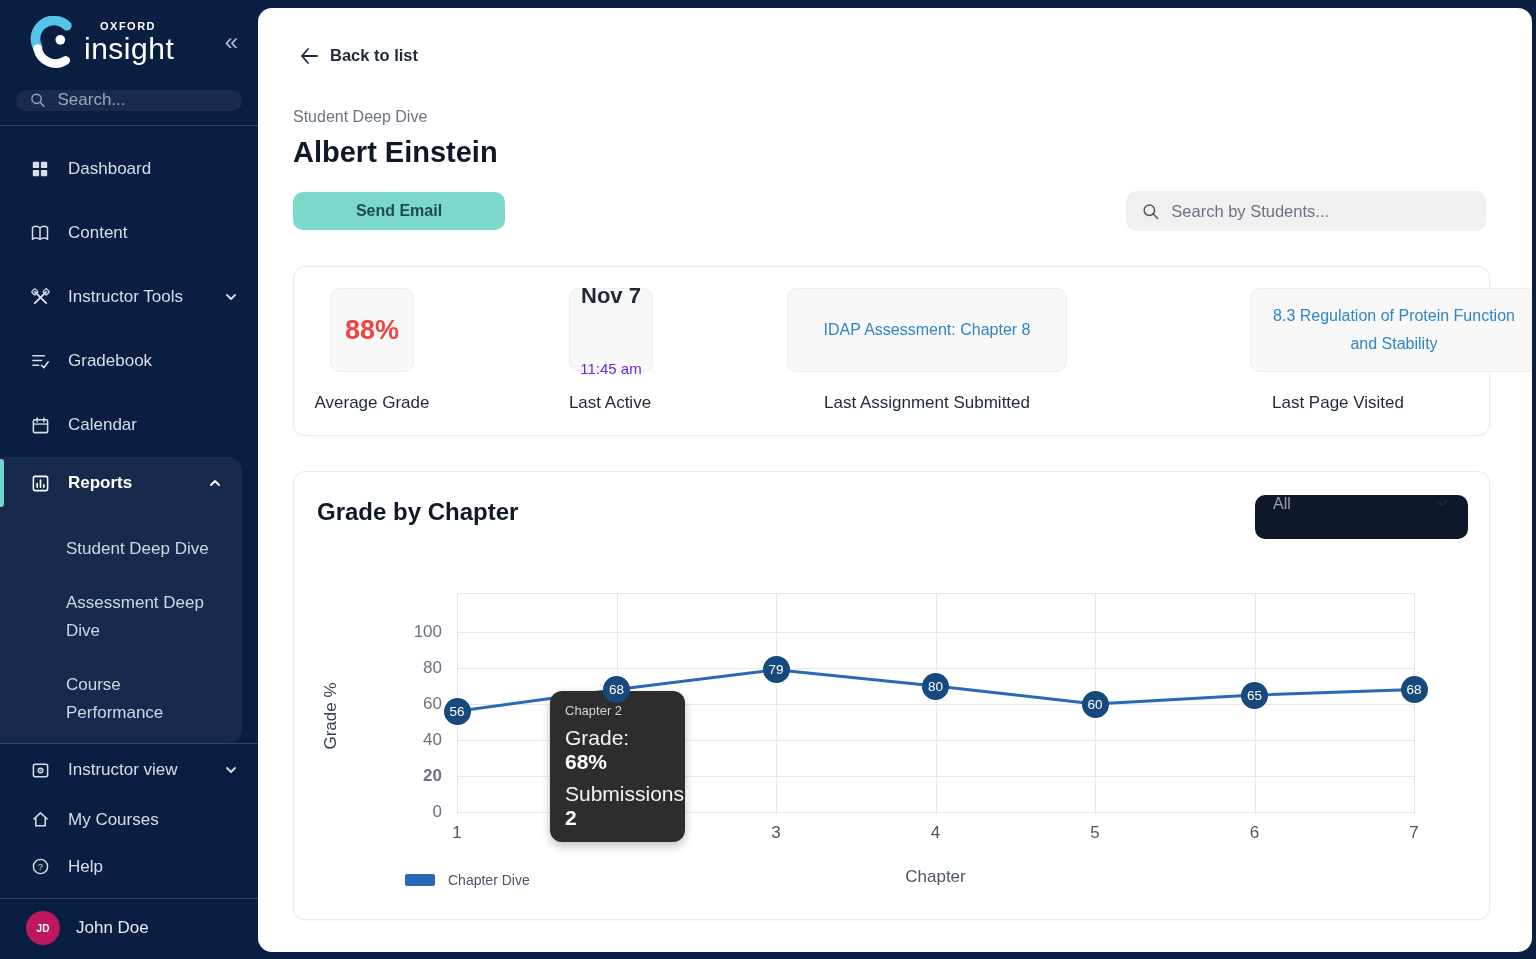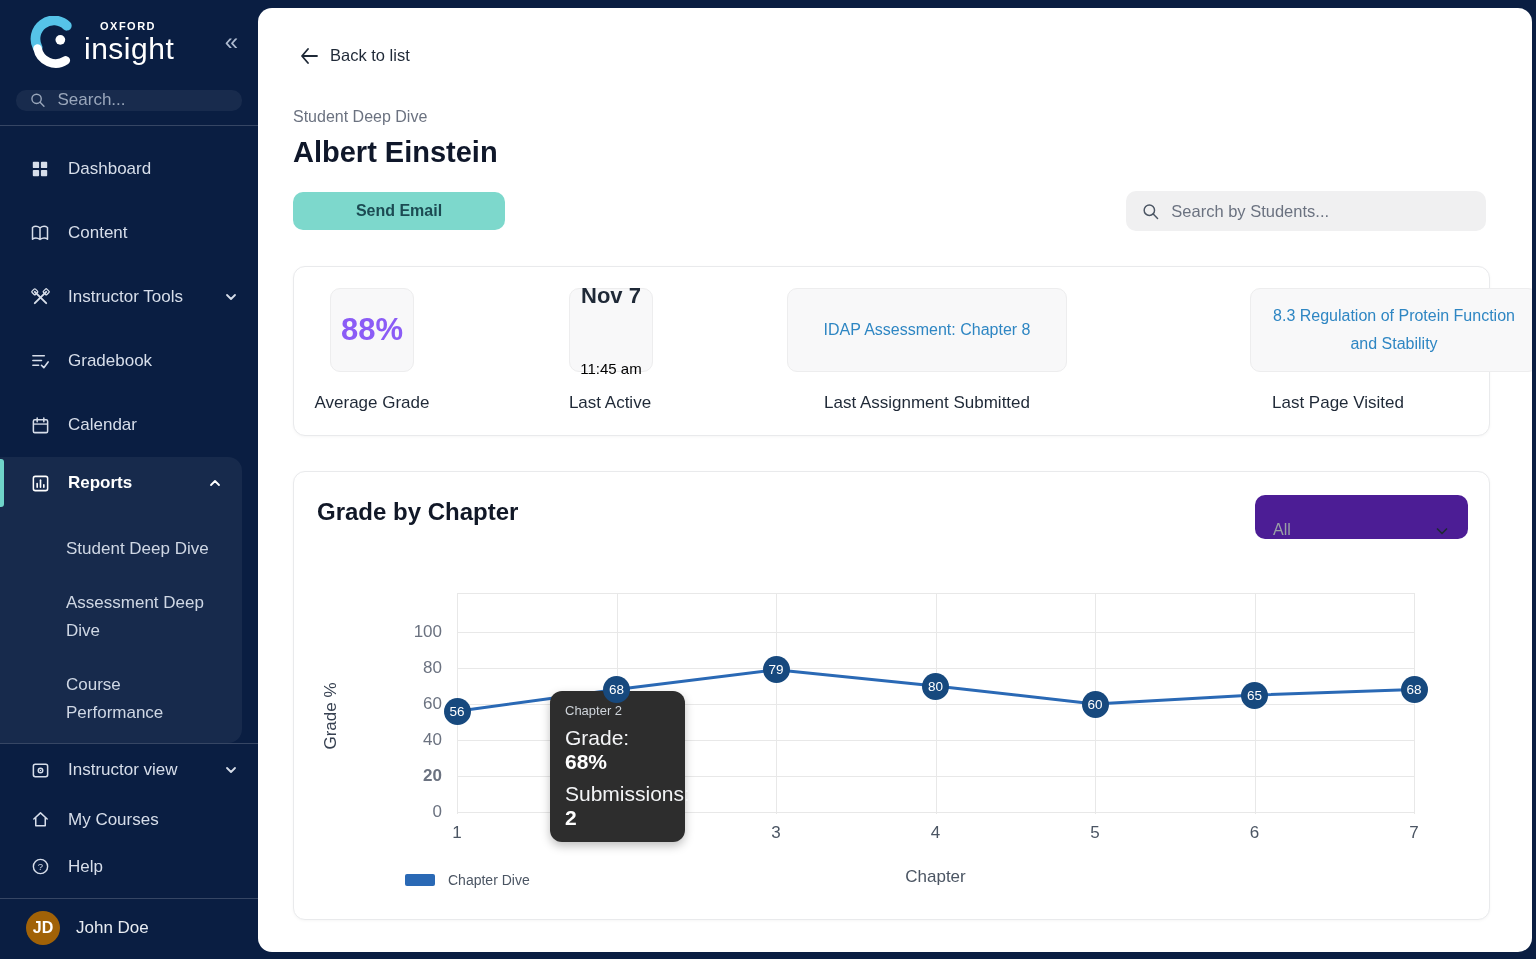--- a/index.html
+++ b/index.html
@@ -30,46 +30,46 @@
   .reports-row::before { content:""; position:absolute; left:0; top:2px; bottom:2px; width:4px; background:#6fd4c9; border-radius:0 3px 3px 0; }
   .submenu { padding-left:66px; padding-right:20px; }
   .submenu-item { font-size:17px; color:#cfd7e4; line-height:28px; margin-top:26px; cursor:pointer; }
 
   .side-footer { margin-top:auto; }
   .footer-divider { height:1px; background:rgba(255,255,255,0.18); }
   .footer-item { display:flex; align-items:center; height:47px; padding-left:30px; padding-right:20px; font-size:17px; color:#d7deea; cursor:pointer; }
   .footer-item .icon { width:20px; height:20px; margin-right:18px; display:flex; align-items:center; justify-content:center; }
   .footer-item .chev { margin-left:auto; display:flex; }
   .user-row { display:flex; align-items:center; padding:12px 16px 14px 26px; border-top:1px solid rgba(255,255,255,0.18); margin-top:8px; }
-  .avatar { width:34px; height:34px; border-radius:50%; background:#a16207; color:#fff; font-size:16px; font-weight:700; display:flex; align-items:center; justify-content:center; }
+  .avatar { width:34px; height:34px; border-radius:50%; background:#be185d; color:#fff; font-size:10px; font-weight:700; display:flex; align-items:center; justify-content:center; }
   .user-name { margin-left:16px; font-size:17px; color:#e8ecf2; }
 
   
   .main { position:absolute; left:258px; top:8px; right:4px; bottom:7px; background:#ffffff; border-radius:14px; overflow:hidden; }
 
-  .back-link { position:absolute; left:42px; top:38px; display:flex; align-items:center; gap:12px; font-size:16.5px; font-weight:400; color:#1f2937; cursor:pointer; }
+  .back-link { position:absolute; left:42px; top:38px; display:flex; align-items:center; gap:12px; font-size:16.5px; font-weight:700; color:#1f2937; cursor:pointer; }
   .eyebrow { position:absolute; left:35px; top:100px; font-size:16px; color:#6b7280; }
   .page-title { position:absolute; left:35px; top:128px; font-size:29px; font-weight:700; color:#0f172a; }
   .send-email { position:absolute; left:35px; top:184px; width:212px; height:38px; background:#7dd8cc; border:none; border-radius:10px; font-size:16px; font-weight:700; color:#1c4b53; cursor:pointer; font-family:"Liberation Sans",sans-serif; }
   .student-search { position:absolute; left:868px; top:183px; width:360px; height:40px; background:#f0f0f1; border-radius:10px; display:flex; align-items:center; padding:0 16px; }
   .student-search input { background:transparent; border:none; outline:none; font-size:16.5px; color:#374151; margin-left:12px; width:100%; font-family:"Liberation Sans",sans-serif; }
   .student-search input::placeholder { color:#6b7280; }
 
   .card { position:absolute; background:#fff; border:1px solid #e9eaec; border-radius:12px; box-shadow:0 1px 3px rgba(0,0,0,0.04); }
   .stats-card { left:35px; top:258px; width:1197px; height:170px; }
   .stat-box { position:absolute; top:21px; height:84px; background:#f8f8f9; border:1px solid #ededee; border-radius:10px; display:flex; flex-direction:column; align-items:center; justify-content:center; }
-  .stat-value { font-size:31px; font-weight:700; color:#8b5cf6; }
+  .stat-value { font-size:27px; font-weight:700; color:#ef4444; }
   .stat-date { font-size:22px; font-weight:700; color:#1f2937; }
-  .stat-sub { font-size:15px; color:#000000; margin-top:3px; }
+  .stat-sub { font-size:15px; color:#6d28d9; margin-top:3px; }
   .stat-link { font-size:16px; color:#2e86c3; text-align:center; line-height:1.75; padding:0 18px; cursor:pointer; }
   .stat-label { position:absolute; top:126px; width:300px; text-align:center; font-size:17px; color:#1f2937; }
 
   .chart-card { left:35px; top:463px; width:1197px; height:449px; }
   .chart-title { position:absolute; left:23px; top:26px; font-size:24px; font-weight:700; color:#111827; }
-  .chart-filter { position:absolute; left:961px; top:23px; width:213px; height:44px; background:#4c1d95; border-radius:10px; display:flex; align-items:flex-end; padding:0 18px; cursor:pointer; }
+  .chart-filter { position:absolute; left:961px; top:23px; width:213px; height:44px; background:#0f172a; border-radius:10px; display:flex; align-items:flex-start; padding:0 18px; cursor:pointer; }
   .chart-filter .filter-value { font-size:16px; color:#9aa0a6; }
   .chart-filter .chev { margin-left:auto; display:flex; }
 
   #chart-area { position:absolute; left:0; top:0; width:1197px; height:449px; }
   .hgrid { position:absolute; height:1px; background:#e8e8e8; z-index:1; }
   .vgrid { position:absolute; width:1px; background:#e8e8e8; z-index:1; }
   .ytick { position:absolute; width:60px; text-align:right; font-size:17px; color:#6b7280; z-index:1; }
   .xtick { position:absolute; width:30px; text-align:center; font-size:17px; color:#4b5563; z-index:1; }
   .dot { position:absolute; width:27px; height:27px; border-radius:50%; background:#17497e; color:#fff; font-size:13.5px; display:flex; align-items:center; justify-content:center; z-index:5; cursor:pointer; }
   .y-axis-label { position:absolute; left:-63px; top:234px; width:200px; height:20px; text-align:center; transform:rotate(-90deg); font-size:17px; color:#374151; }

